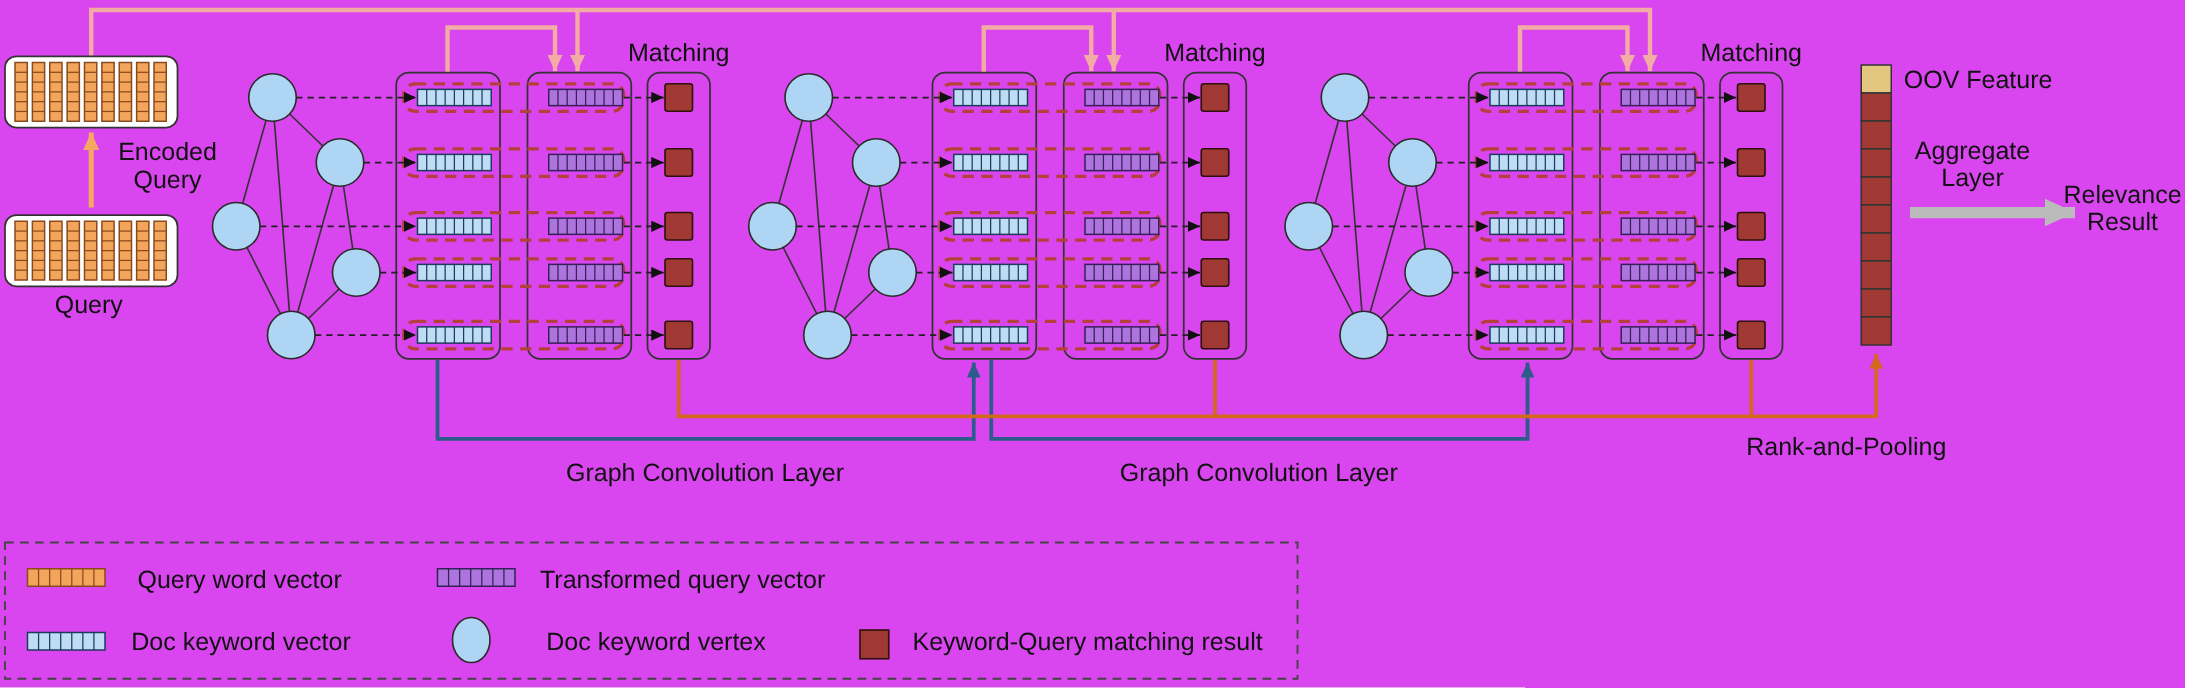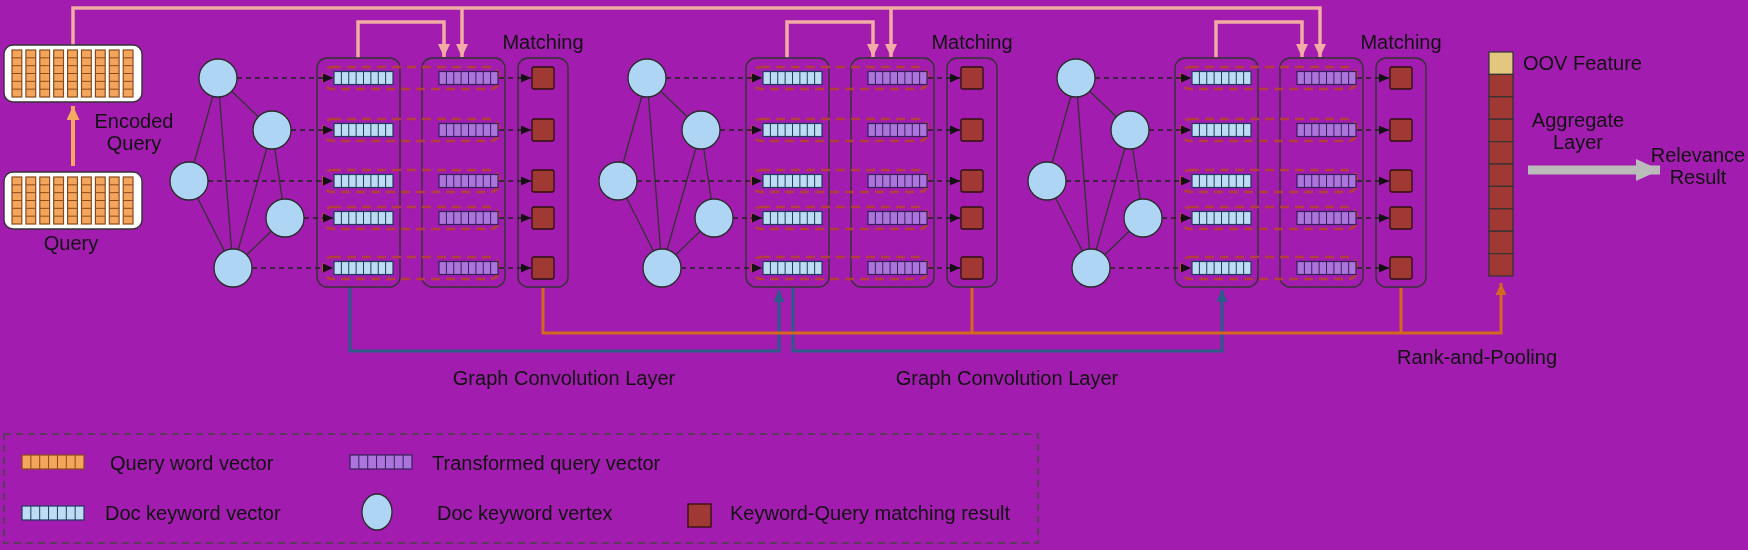--- a/index.html
+++ b/index.html
@@ -1,16 +1,16 @@
 <!DOCTYPE html>
 <html><head>
 <meta charset="utf-8">
 <style>
   html,body{margin:0;padding:0;background:#fff;}
-  .canvas{position:relative;width:1748px;height:550px;background:#a21caf;overflow:hidden;}
+  .canvas{position:relative;width:1748px;height:550px;background:#d946ef;overflow:hidden;}
   svg text{font-family:"Liberation Sans","DejaVu Sans",sans-serif;font-size:20px;fill:#111111;}
   svg text.mid{text-anchor:middle;}
 </style>
 </head>
 <body>
 
 <div class="canvas">
 <svg id="diagram" width="1748" height="550" viewBox="0 0 1748 550">
   <defs id="defs">
         <marker id="mk-black" markerUnits="userSpaceOnUse" markerWidth="10" markerHeight="9" refX="10" refY="4.5" orient="auto">

